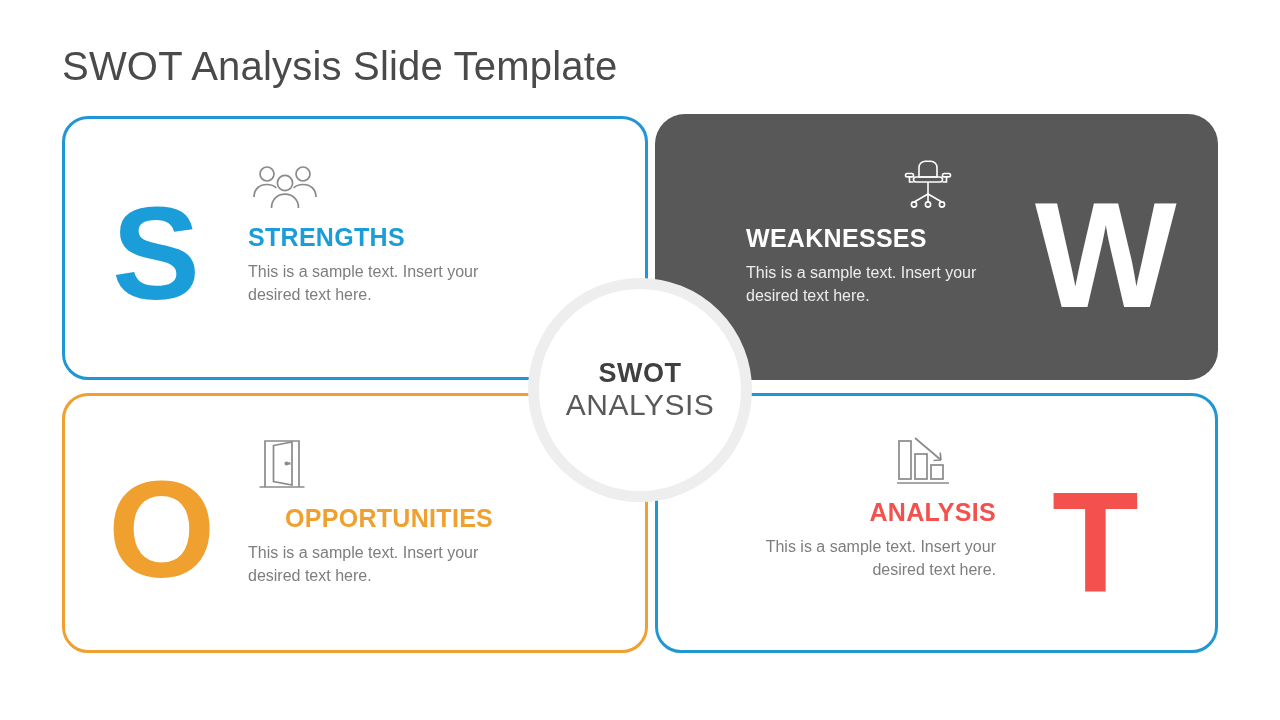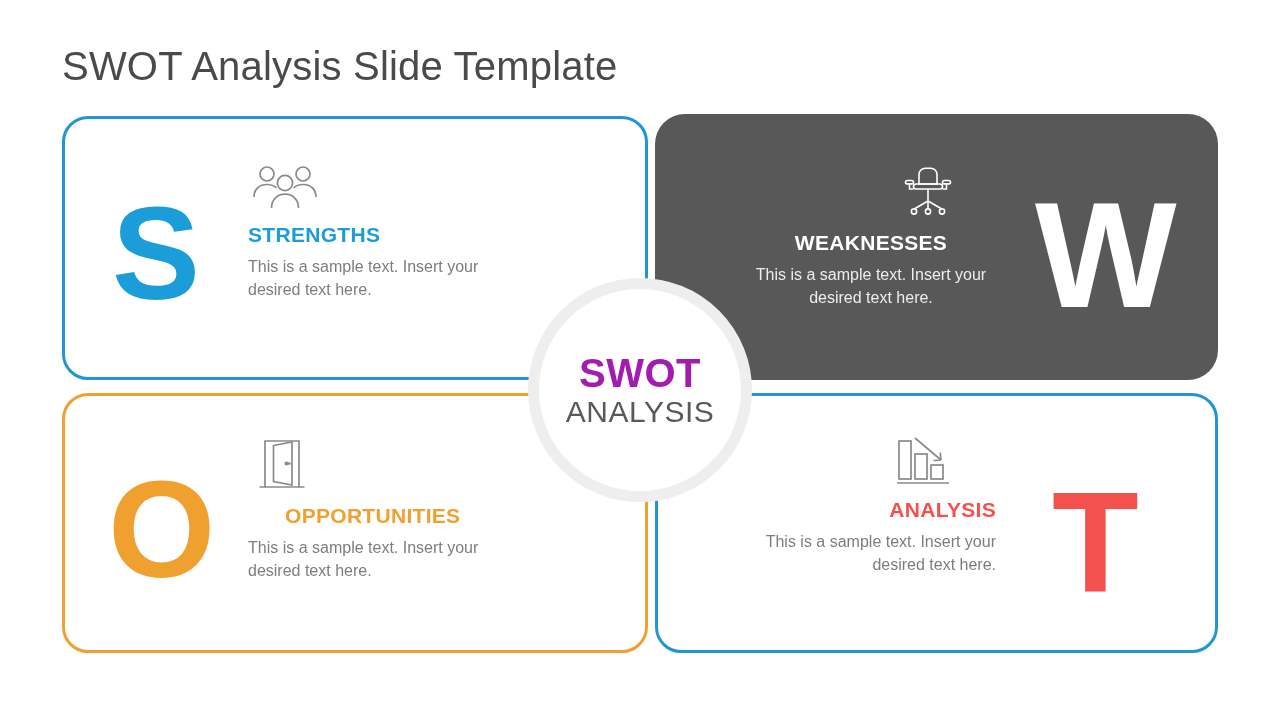--- a/index.html
+++ b/index.html
@@ -104,21 +104,21 @@
     font-size: 142px;
     color: #f4504e;
   }
 
   
   .content {
     position: absolute;
     width: 250px;
   }
   .content .heading {
-    font-size: 21px;
+    font-size: 25px;
     font-weight: 700;
     letter-spacing: 0.3px;
     margin: 0 0 9px 0;
   }
   .content .body {
     font-size: 16px;
     line-height: 1.42;
     color: #7d7d7d;
     margin: 0;
   }
@@ -140,22 +140,22 @@
     left: 248px;
     top: 436px;
     text-align: left;
   }
   #content-opportunities .heading { color: #f0a02e; margin-left: 37px; }
   #content-opportunities .icon-wrap { text-align: left; padding-left: 8px; }
 
   
   #content-weaknesses {
     left: 746px;
-    top: 163px;
-    text-align: center;
+    top: 156px;
+    text-align: left;
   }
   #content-weaknesses .heading { color: #ffffff; }
   #content-weaknesses .body { color: #ededed; }
   #content-weaknesses .icon-wrap { text-align: right; padding-right: 40px; }
 
   #content-threats {
     left: 746px;
     top: 436px;
     text-align: right;
   }
@@ -172,23 +172,23 @@
     border-radius: 50%;
     background: #ffffff;
     border: 11px solid #eeeeee;
     box-sizing: border-box;
     display: flex;
     flex-direction: column;
     align-items: center;
     justify-content: center;
   }
   #center-circle .swot-word {
-    font-size: 40px;
+    font-size: 27px;
     font-weight: 700;
-    color: #a21caf;
+    color: #404040;
     letter-spacing: 0.5px;
     line-height: 1.08;
   }
   #center-circle .analysis-word {
     font-size: 30px;
     font-weight: 400;
     color: #595959;
     letter-spacing: 0.5px;
     line-height: 1.12;
   }

